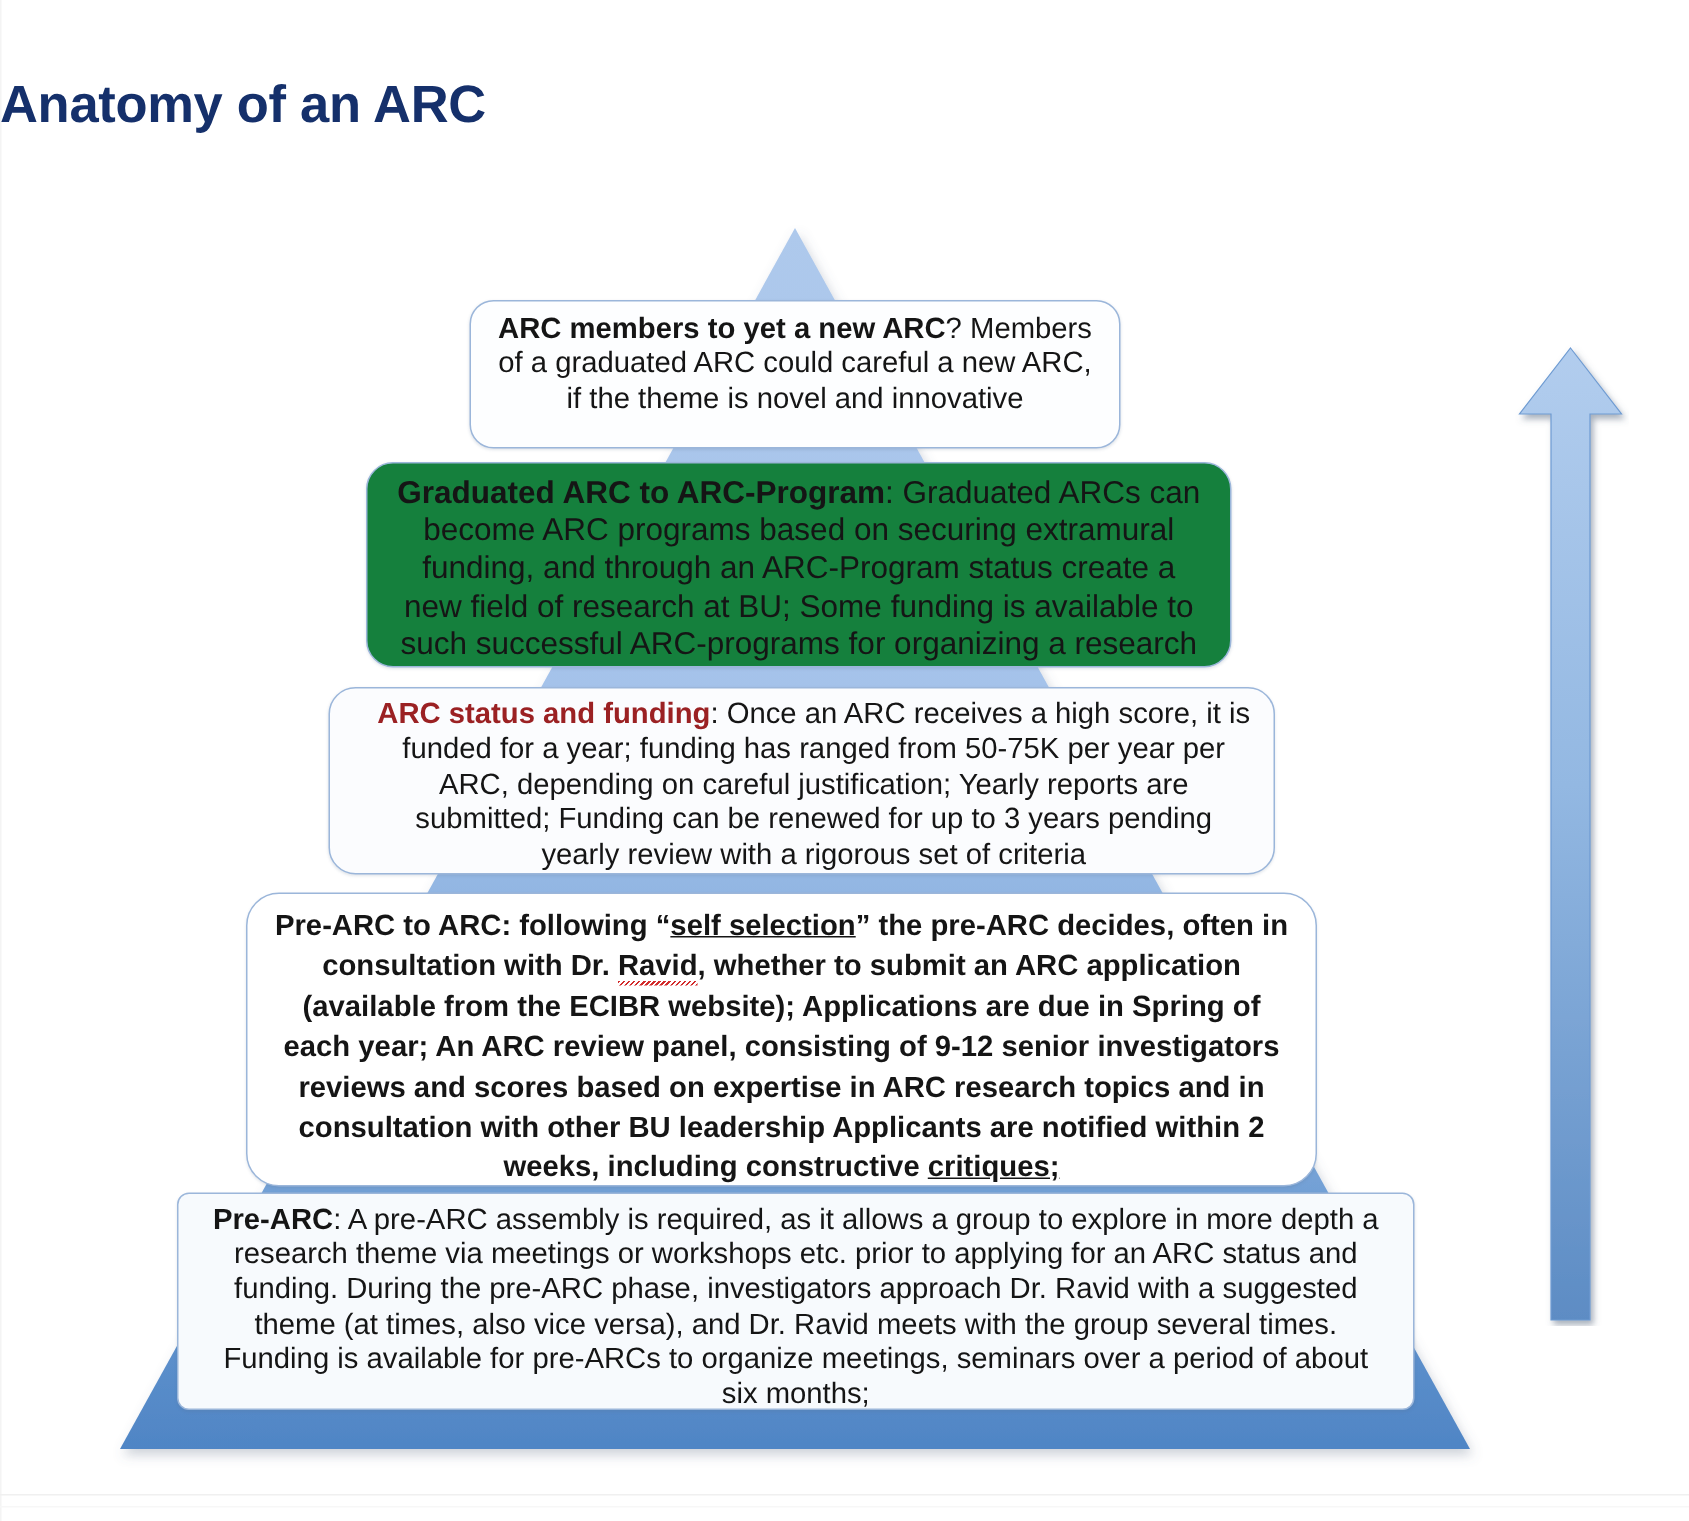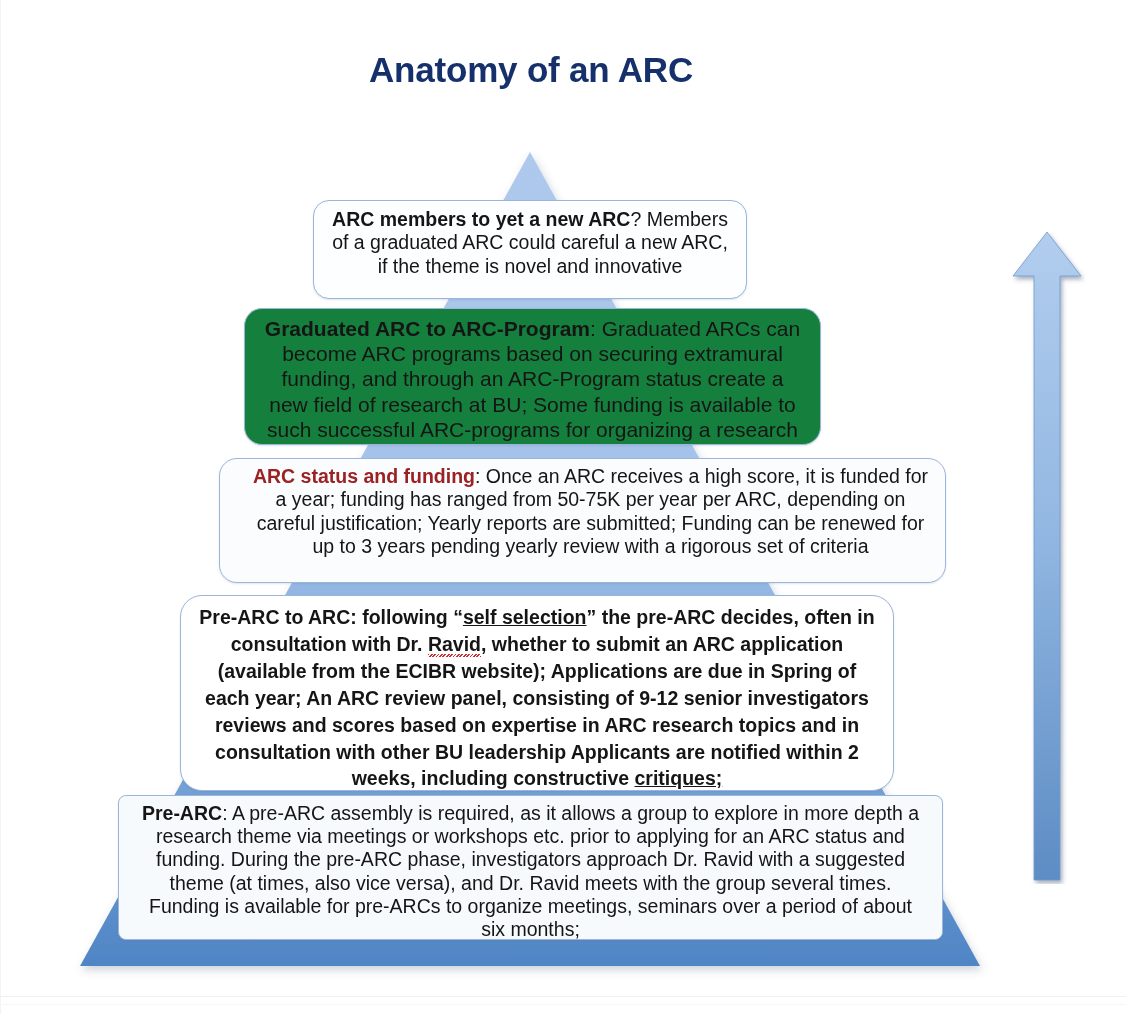--- a/index.html
+++ b/index.html
@@ -37,21 +37,20 @@
     width: 1126px; height: 1px;
     background: #f7f7f7;
   }
 
   
   #title {
     position: absolute;
     left: 0px;
     top: 50px;
     width: 1062px;
-    text-align: center;
     font-size: 35px;
     font-weight: bold;
     color: #15306b;
     letter-spacing: -0.2px;
     font-family: "Liberation Sans", sans-serif;
   }
 
   
   #pyramid-wrap {
     position: absolute;
@@ -115,31 +114,31 @@
     padding: 7px 16px 0 16px;
     font-size: 21px;
     border-radius: 18px;
     background: #15803d;
   }
 
   
   #tier-3 {
     left: 219px;
     top: 458px;
-    width: 727px;
+    width: 631px;
     height: 125px;
     padding: 6px 14px 0 30px;
     font-size: 19.5px;
     border-radius: 18px;
     background: #fbfcfe;
   }
 
   
   #tier-4 {
-    left: 180px;
+    left: 164px;
     top: 595px;
     width: 714px;
     height: 196px;
     padding: 8px 18px 0 18px;
     font-size: 19.5px;
     font-weight: bold;
     line-height: 1.38;
     border-radius: 22px;
     background: #ffffff;
     border-color: #9bb6da;

